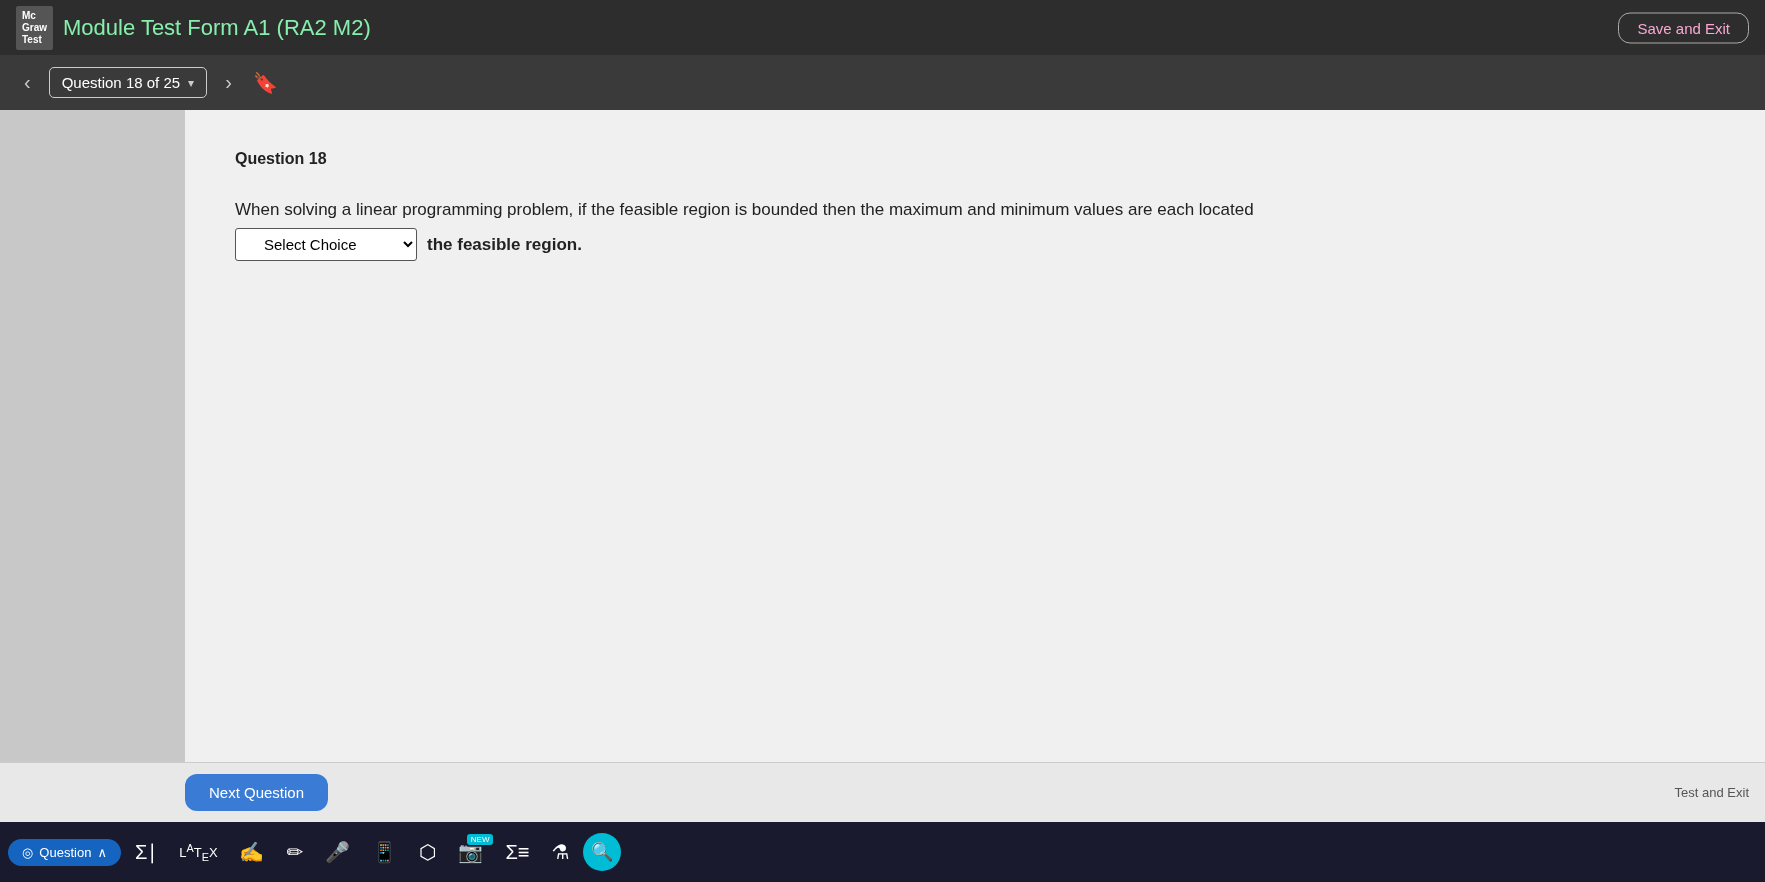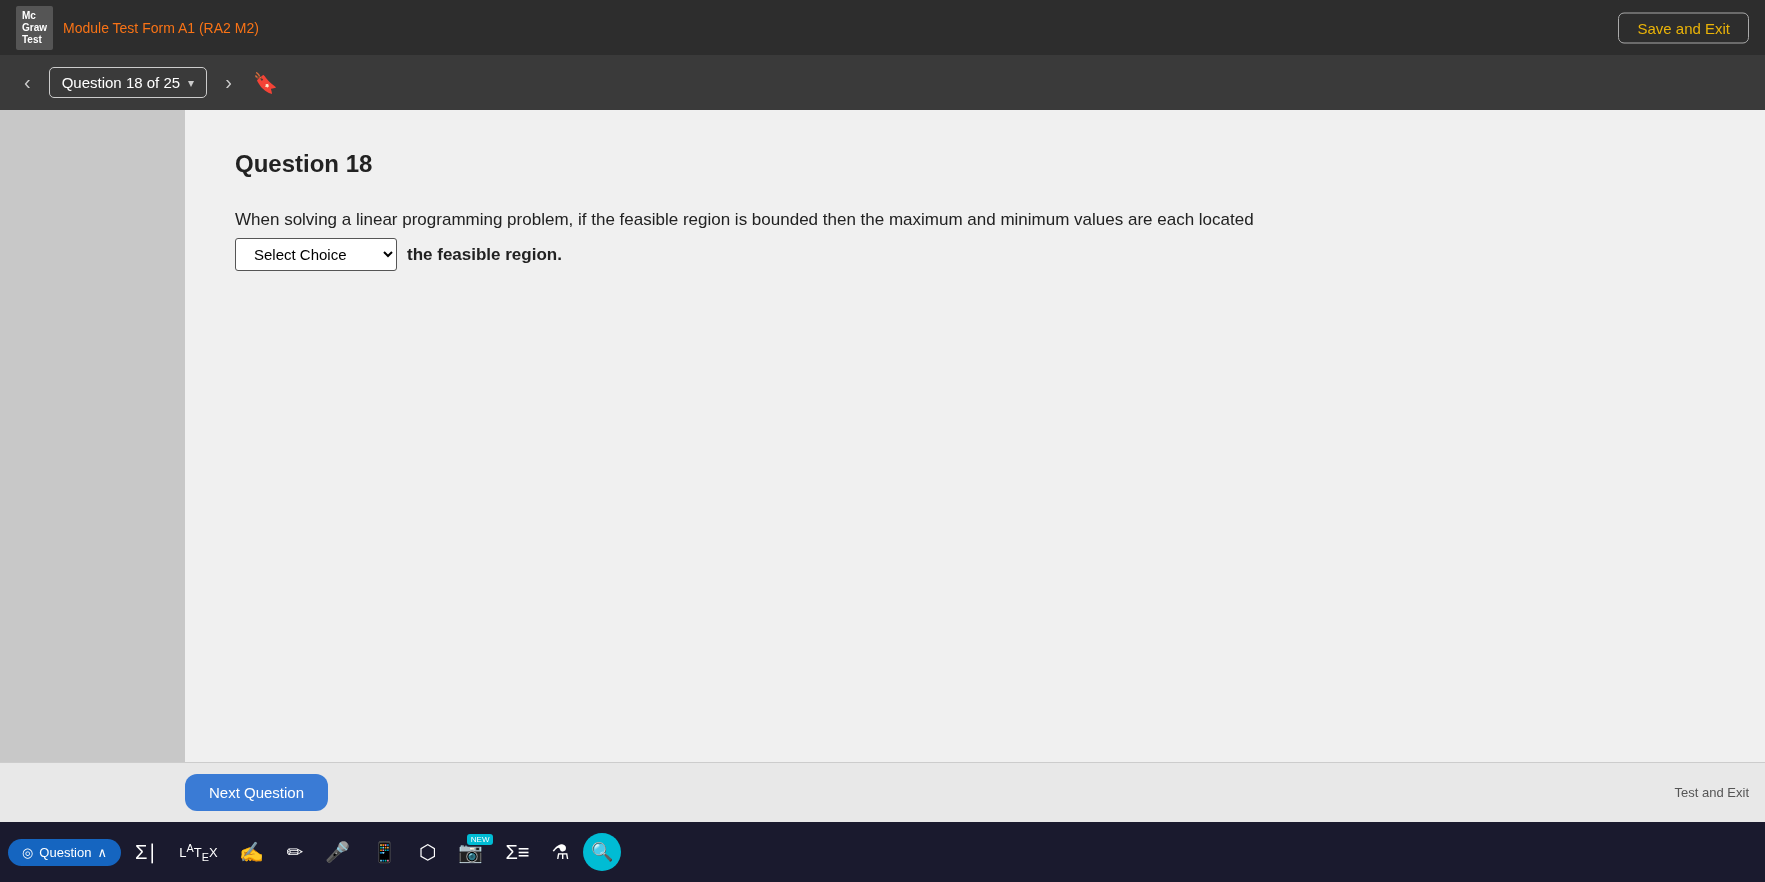--- a/index.html
+++ b/index.html
@@ -23,36 +23,36 @@
     .logo-box {
       background: #555;
       color: #fff;
       font-size: 10px;
       font-weight: bold;
       padding: 4px 6px;
       line-height: 1.2;
       border-radius: 2px;
     }
     .module-title {
-      color: #f97316;
-      font-size: 14px;
+      color: #86efac;
+      font-size: 22px;
       font-weight: 400;
     }
     .save-exit-btn {
       position: absolute;
       right: 16px;
       top: 50%;
       transform: translateY(-50%);
       background: transparent;
       border: 1.5px solid #aaa;
-      color: #eab308;
+      color: #f9a8d4;
       padding: 6px 18px;
       font-size: 15px;
       cursor: pointer;
-      border-radius: 6px;
+      border-radius: 12px;
     }
 
     
     .nav-bar {
       width: 100%;
       height: 55px;
       background: #3a3a3a;
       display: flex;
       align-items: center;
       padding: 0 16px;
@@ -103,39 +103,39 @@
       background: #c8c8c8;
       height: 100%;
       flex-shrink: 0;
     }
     .content-area {
       flex: 1;
       background: #f0f0f0;
       padding: 40px 50px;
     }
     .question-title {
-      font-size: 24px;
+      font-size: 16px;
       font-weight: bold;
       color: #222;
       margin-bottom: 28px;
     }
     .question-body {
       font-size: 17px;
       color: #222;
       line-height: 1.6;
       margin-bottom: 5px;
     }
     .inline-row {
       display: flex;
       align-items: center;
       gap: 10px;
       flex-wrap: wrap;
     }
     .select-choice {
-      padding: 6px 14px;
+      padding: 6px 24px;
       font-size: 15px;
       border: 1.5px solid #555;
       border-radius: 3px;
       background: #fff;
       cursor: pointer;
       appearance: auto;
       min-width: 140px;
     }
     .inline-text {
       font-size: 17px;

